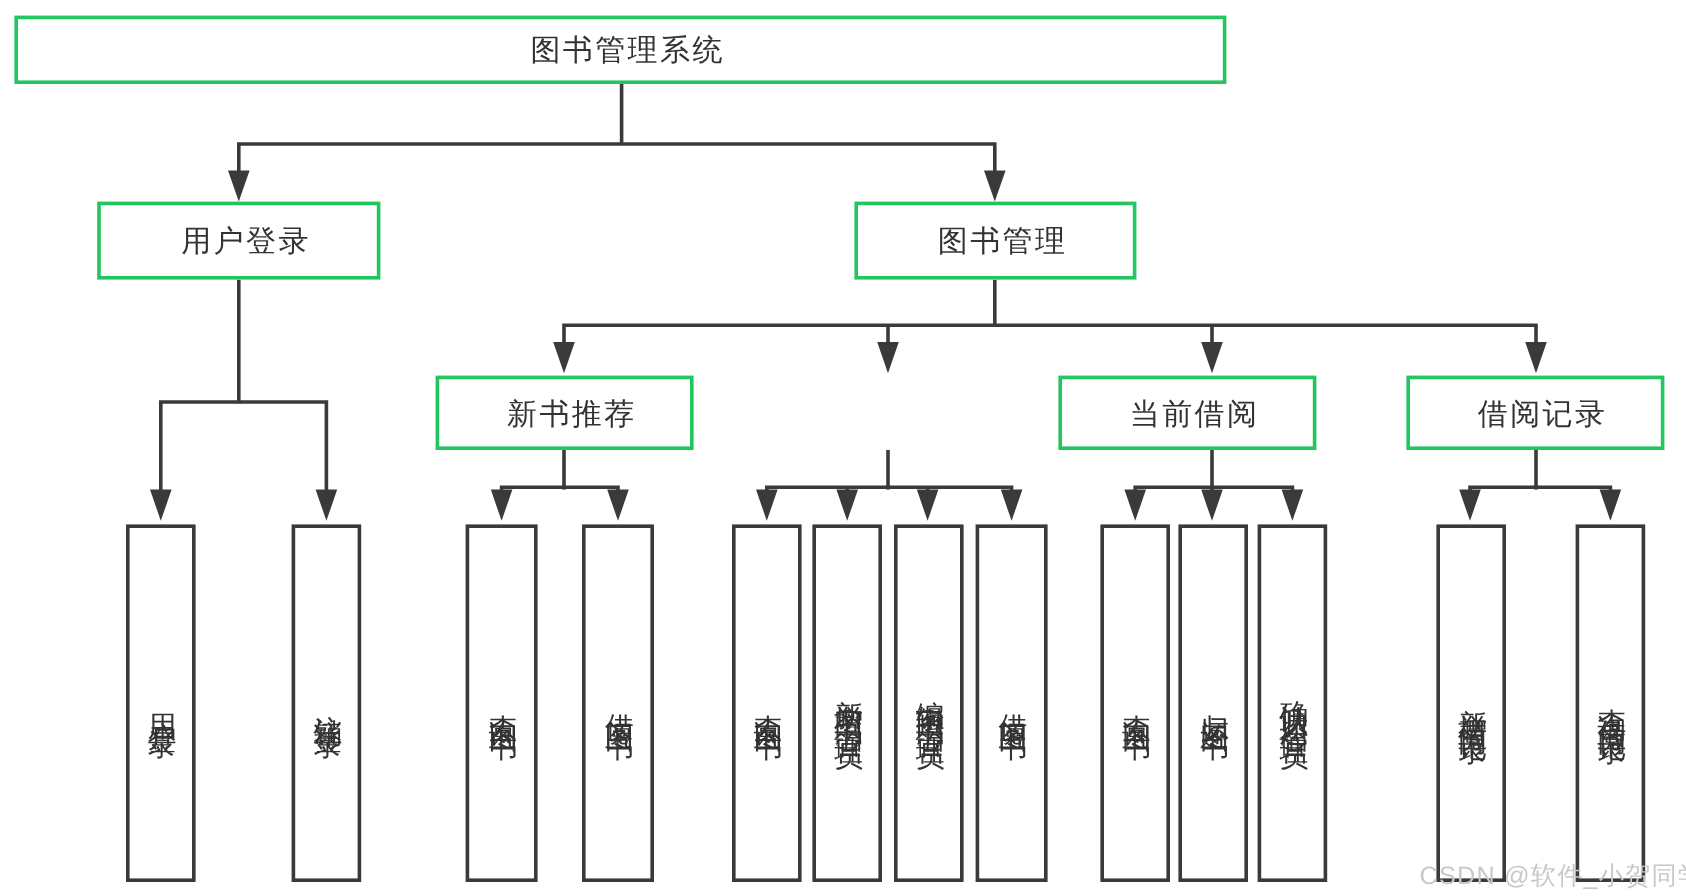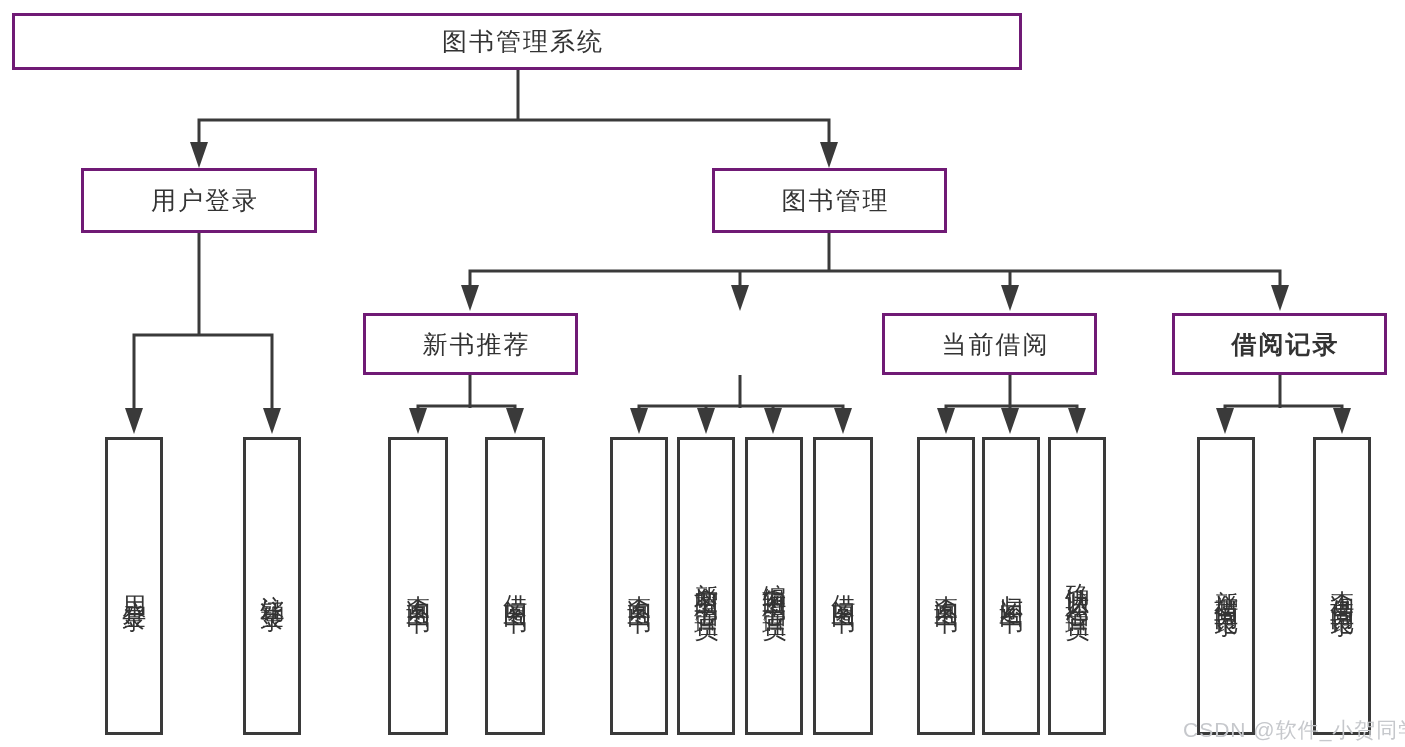--- a/index.html
+++ b/index.html
@@ -18,40 +18,40 @@
   }
   #connector-svg line, #connector-svg polyline {
     stroke: #3a3a3a;
     stroke-width: 3;
     fill: none;
   }
   #connector-svg polygon { fill: #3a3a3a; stroke: none; }
   .node {
     position: absolute;
     box-sizing: border-box;
-    border: 3px solid #701a75;
+    border: 3px solid #22c55e;
     background: #ffffff;
     display: flex;
     align-items: center;
     justify-content: center;
     color: #333333;
     font-size: 25px;
     letter-spacing: 2px;
     white-space: nowrap;
     padding-left: 12px;
   }
   .node.root  { left: 12px;  top: 13px;  width: 1010px; height: 57px; }
   .node.lvl2  { top: 168px; height: 65px; }
   .node.login { left: 81px;  width: 236px; }
   .node.mgmt  { left: 712px; width: 235px; }
   .node.lvl3  { top: 313px; height: 62px; width: 215px; text-align: right; }
   .node.nb    { left: 363px; }
   .node.bb    { left: 633px; }
   .node.cb    { left: 882px; }
-  .node.br    { left: 1172px; font-weight: bold; }
+  .node.br    { left: 1172px; }
   .leaf {
     position: absolute;
     box-sizing: border-box;
     top: 437px;
     width: 58px;
     height: 298px;
     border: 3px solid #3a3a3a;
     background: #ffffff;
     display: flex;
     align-items: center;

